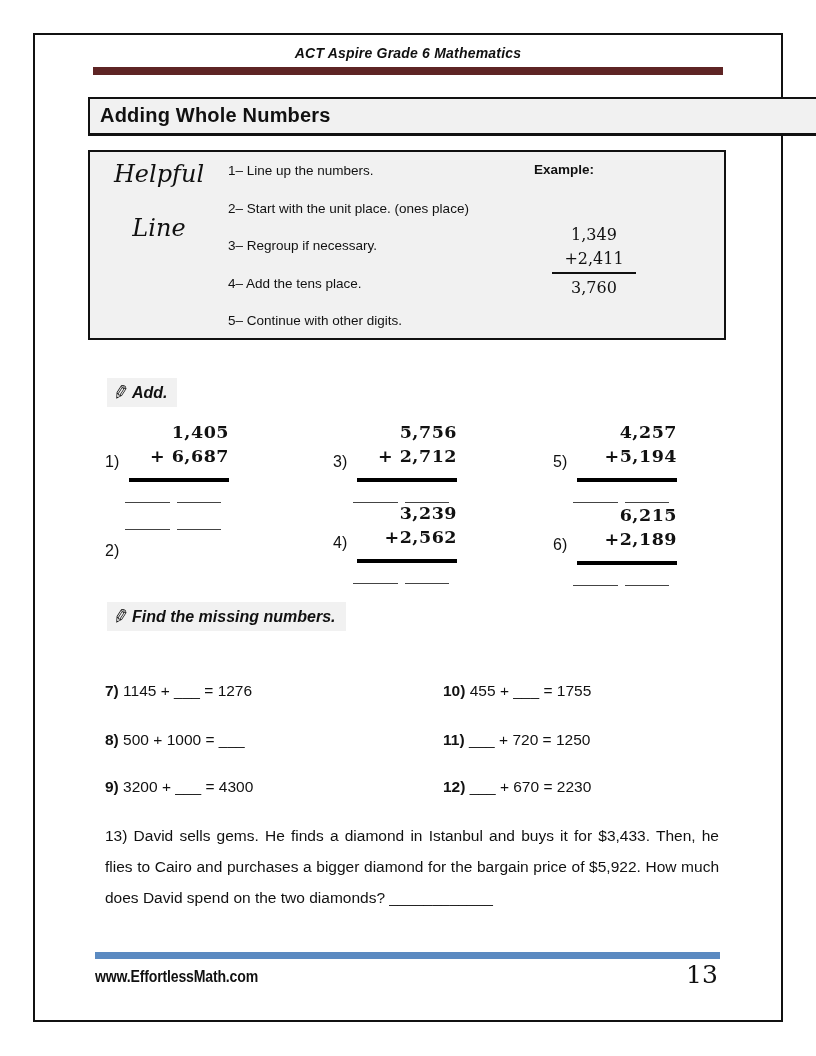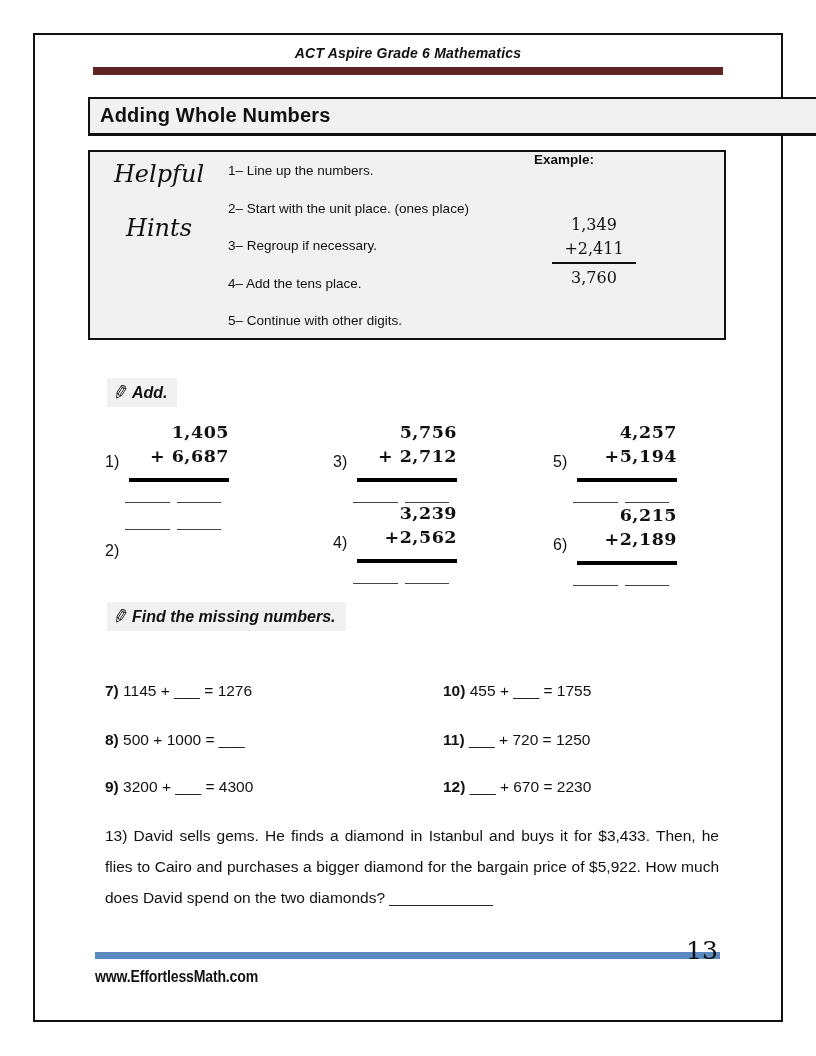--- a/index.html
+++ b/index.html
@@ -16,21 +16,21 @@
     border:2px solid #111; border-bottom-width:3px; padding:5px 10px 6px 10px;
     font-size:20px; font-weight:bold; letter-spacing:.2px; }
 
   .hints-box { position:absolute; left:88px; top:150px; width:638px; height:190px; background:#f1f1f1;
     border:2px solid #111; display:flex; }
   .hints-label { width:138px; text-align:center; font-family:"DejaVu Serif", serif; font-style:italic; font-size:24px; }
   .hints-label .l1 { display:block; margin-top:8px; }
   .hints-label .l2 { display:block; margin-top:26px; }
   .hints-list { flex:1; padding-top:11px; font-size:13.5px; }
   .hints-list .hint-item { margin-bottom:22.5px; }
-  .example-col { width:190px; padding-top:0; }
+  .example-col { width:190px; padding-top:10px; }
   .example-label { font-size:13.5px; font-weight:bold; }
   .example-stack { width:84px; margin:46px 0 0 18px; text-align:center;
     font-family:"DejaVu Serif", serif; font-size:16px; line-height:24px; }
   .example-addend2 { border-bottom:2px solid #111; padding-bottom:1px; }
   .example-sum { padding-top:2px; }
 
   .chip { position:absolute; background:#f1f1f1; padding:3px 10px 3px 6px; display:flex; align-items:center; }
   .chip .chip-label { font-size:16px; font-weight:bold; font-style:italic; }
   .pencil-glyph { display:inline-block; font-size:19px; transform:scaleX(-1) rotate(12deg); margin-right:3px; font-style:normal; }
 
@@ -44,37 +44,37 @@
 
   .mp { position:absolute; font-size:15.5px; }
   .mp .mp-num { font-weight:bold; }
 
   .word-problem { position:absolute; left:105px; top:820px; width:614px; font-size:15.5px;
     line-height:31px; text-align:justify; }
 
   .blue-bar { position:absolute; left:95px; top:952px; width:625px; height:7px; }
   .footer-url { position:absolute; left:95px; top:968px; font-size:16px; font-weight:bold;
     letter-spacing:-.2px; transform:scaleX(.88); transform-origin:left center; }
-  .page-number { position:absolute; left:686px; top:936px; font-family:"DejaVu Serif", serif; font-size:25px; }
+  .page-number { position:absolute; left:686px; top:960px; font-family:"DejaVu Serif", serif; font-size:25px; }
 </style>
 </head>
 <body>
 
 <div class="canvas">
   <div class="page-border"></div>
 
   <div class="header-title">ACT Aspire Grade 6 Mathematics</div>
   <div class="maroon-bar" style="background:#5e2424;"></div>
 
   <div class="title-box">Adding Whole Numbers</div>
 
   <div class="hints-box">
     <div class="hints-label">
       <span class="l1">Helpful</span>
-      <span class="l2">Hints</span>
+      <span class="l2">Line</span>
     </div>
     <div class="hints-list">
       <div class="hint-item">1– Line up the numbers.</div>
       <div class="hint-item">2– Start with the unit place. (ones place)</div>
       <div class="hint-item">3– Regroup if necessary.</div>
       <div class="hint-item">4– Add the tens place.</div>
       <div class="hint-item">5– Continue with other digits.</div>
     </div>
     <div class="example-col">
       <div class="example-label">Example:</div>

